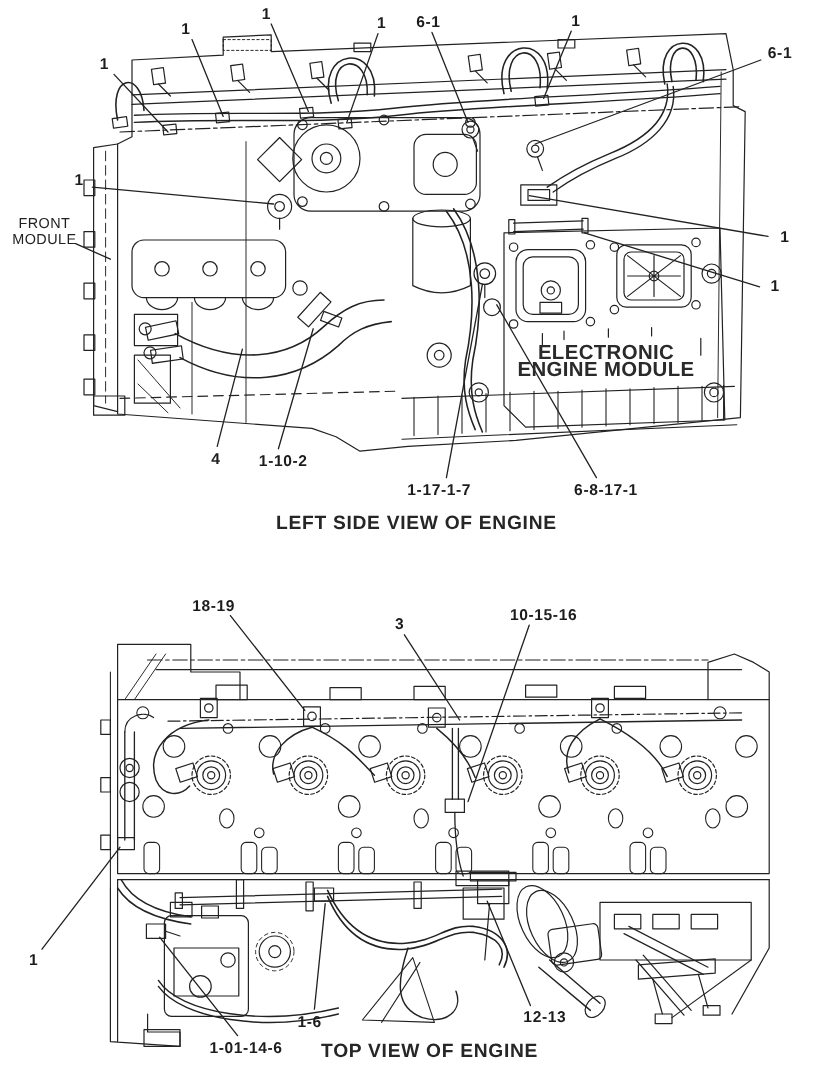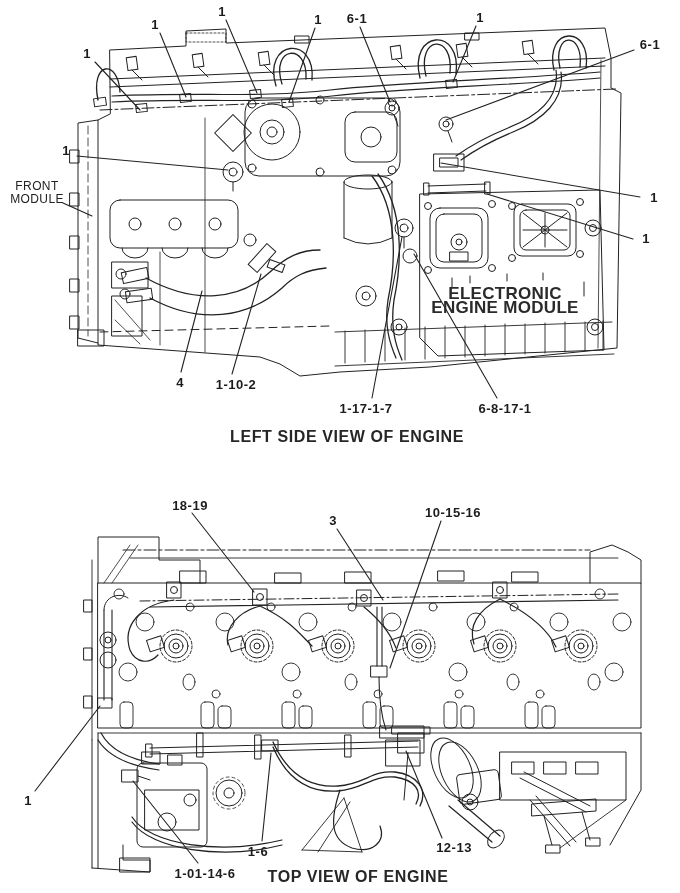--- a/index.html
+++ b/index.html
@@ -434,21 +434,21 @@
 <div class="callout" style="left:505px;top:408px">6-8-17-1</div>
 
 <div class="smalltag" style="left:37px;top:186px">FRONT</div>
 <div class="smalltag" style="left:37px;top:199px">MODULE</div>
 <div class="ecmtag" style="left:505px;top:294px">ELECTRONIC</div>
 <div class="ecmtag" style="left:505px;top:308px">ENGINE MODULE</div>
 
 <div class="caption" style="left:347px;top:437px">LEFT SIDE VIEW OF ENGINE</div>
 <div class="caption" style="left:358px;top:877px">TOP VIEW OF ENGINE</div>
 
-<div class="callout" style="left:190px;top:505px">18-19</div>
+<div class="callout" style="left:178px;top:505px">18-19</div>
 <div class="callout" style="left:333px;top:520px">3</div>
 <div class="callout" style="left:453px;top:512px">10-15-16</div>
 <div class="callout" style="left:28px;top:800px">1</div>
 <div class="callout" style="left:205px;top:873px">1-01-14-6</div>
 <div class="callout" style="left:258px;top:851px">1-6</div>
 <div class="callout" style="left:454px;top:847px">12-13</div>
 
 </div>
 
 </body></html>

